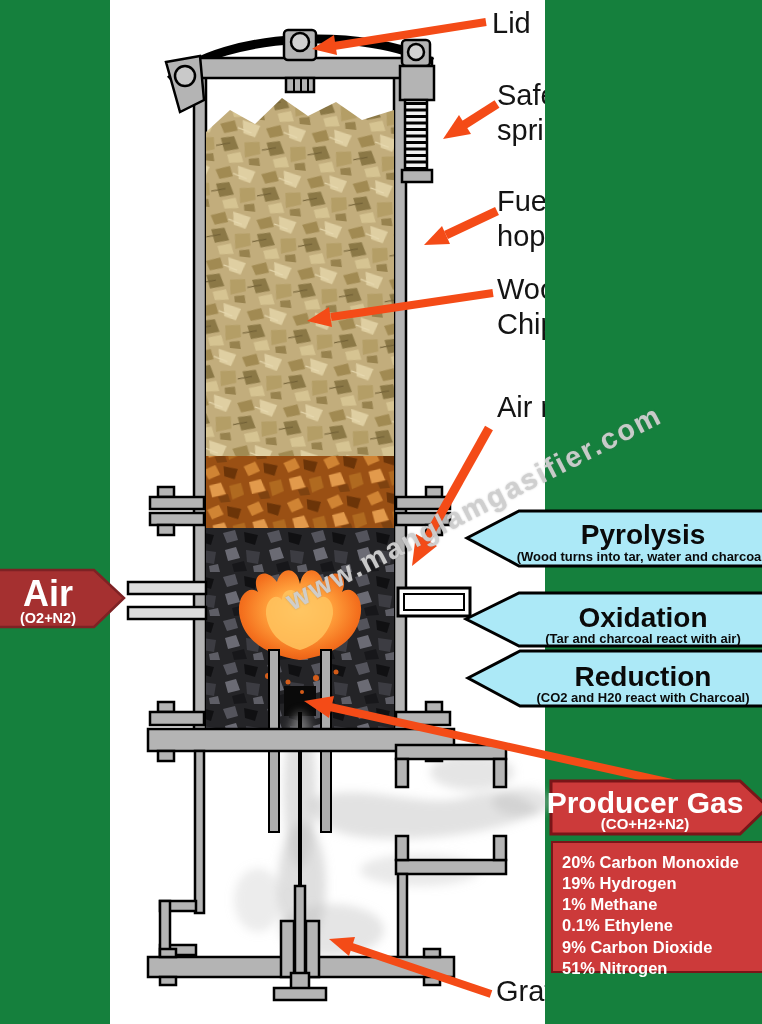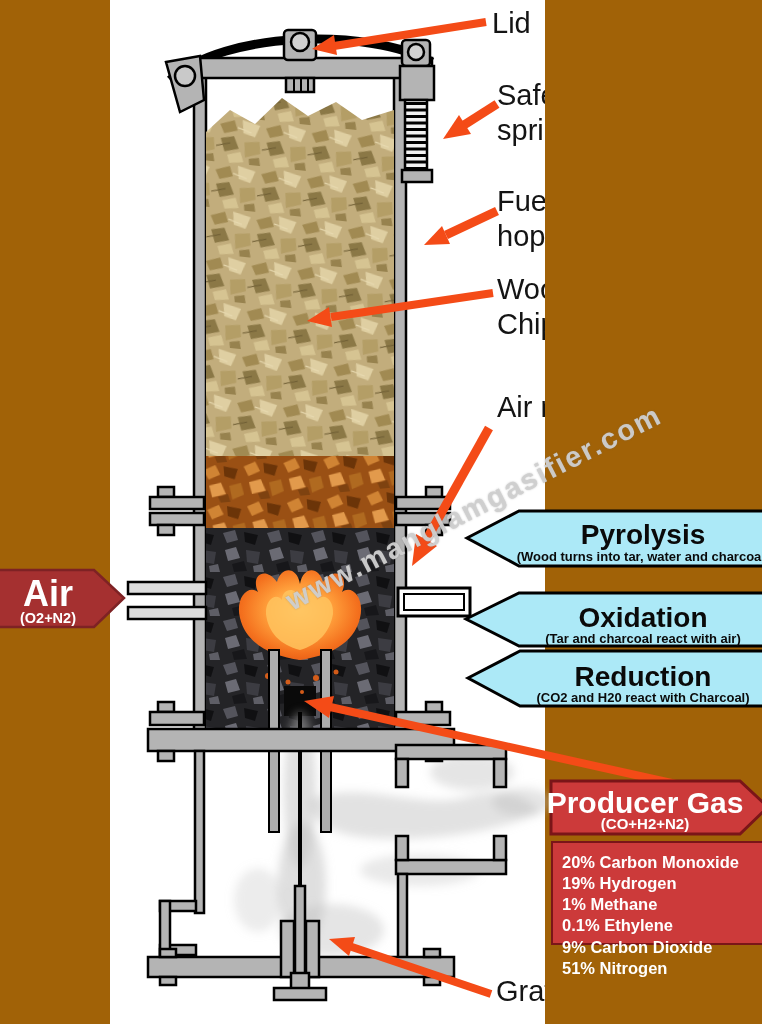--- a/index.html
+++ b/index.html
@@ -1,22 +1,22 @@
 <!DOCTYPE html>
 <html><head>
 <meta charset="utf-8">
 <style>
   html,body{margin:0;padding:0;background:#000;}
-  .canvas{position:relative;width:762px;height:1024px;background:#a16207;overflow:hidden;
+  .canvas{position:relative;width:762px;height:1024px;background:#15803d;overflow:hidden;
           font-family:"Liberation Sans",sans-serif;}
   .paper{position:absolute;left:110px;top:0;width:435px;height:1024px;background:#fff;overflow:hidden;}
   .callout{position:absolute;width:230px;font-size:29px;line-height:35px;color:#141414;
            white-space:pre-line;}
   .overlay{position:absolute;left:0;top:0;pointer-events:none;}
-  .gas-box{position:absolute;left:551px;top:841px;width:211px;height:104px;background:#CC3A3A;
+  .gas-box{position:absolute;left:551px;top:841px;width:211px;height:132px;background:#CC3A3A;
            border:2px solid #7A1518;border-right:none;box-sizing:border-box;padding:9px 0 0 9px;}
   .gas-box .grp{color:#fff;font-weight:bold;font-size:16.5px;line-height:21px;white-space:pre-line;}
   .gas-box .grp + .grp{margin-top:1px;}
   .watermark{position:absolute;left:288px;top:586px;font-size:29px;font-weight:bold;
              letter-spacing:2px;color:rgba(208,208,208,0.95);
              text-shadow:0 0 2px rgba(120,120,120,0.45);
              transform:rotate(-27deg);transform-origin:left center;z-index:30;white-space:nowrap;}
   svg text{font-family:"Liberation Sans",sans-serif;}
 </style>
 </head>

